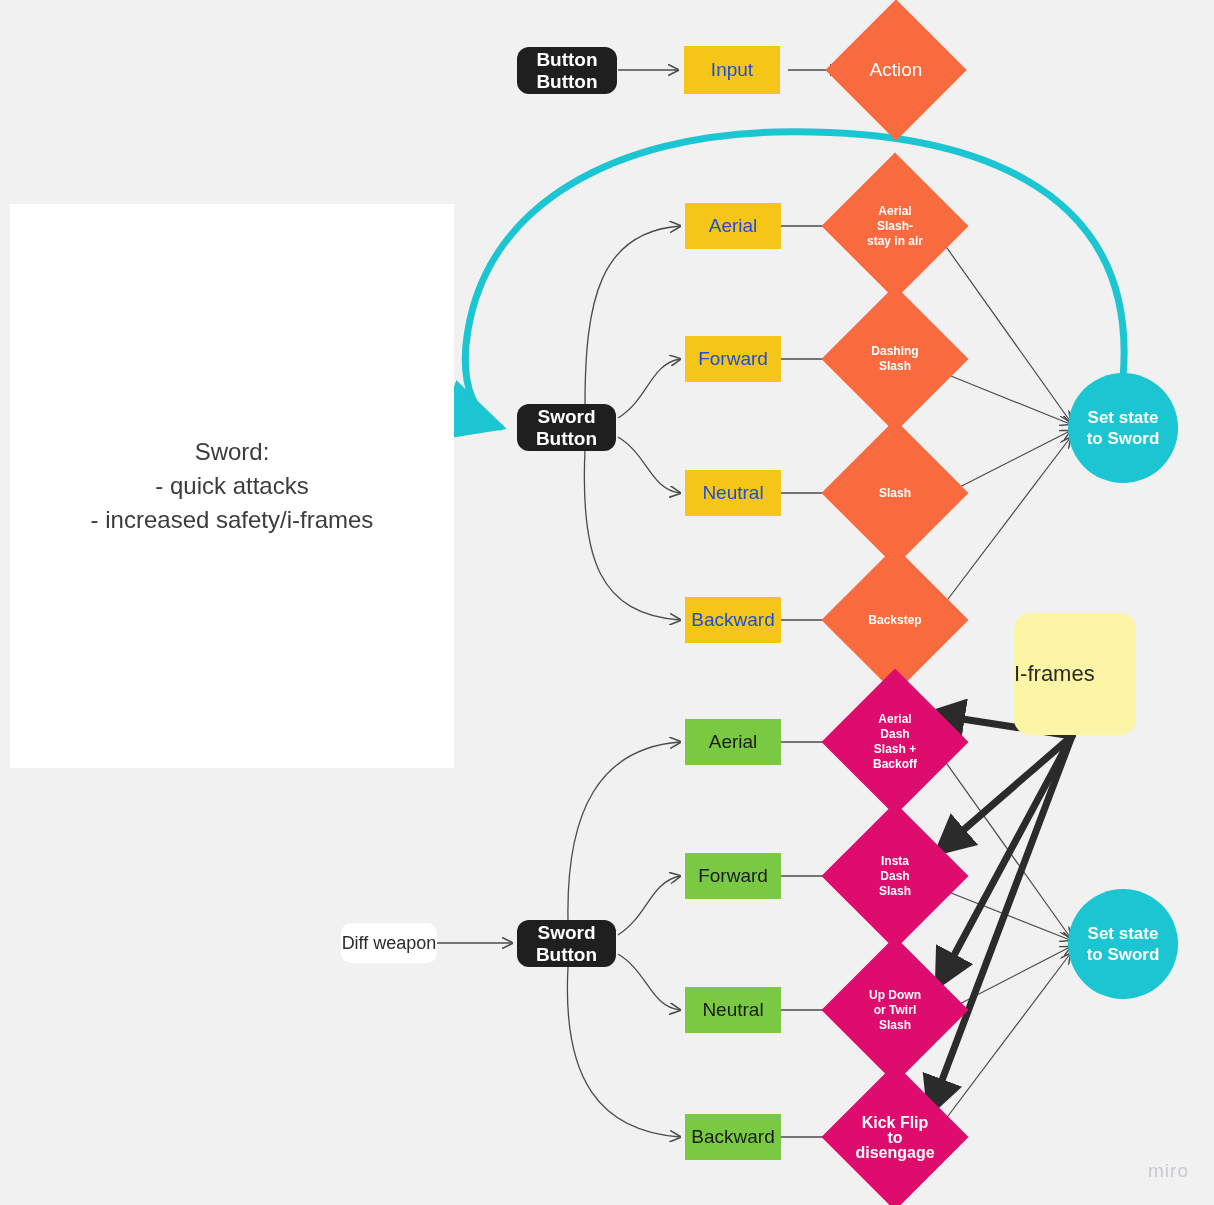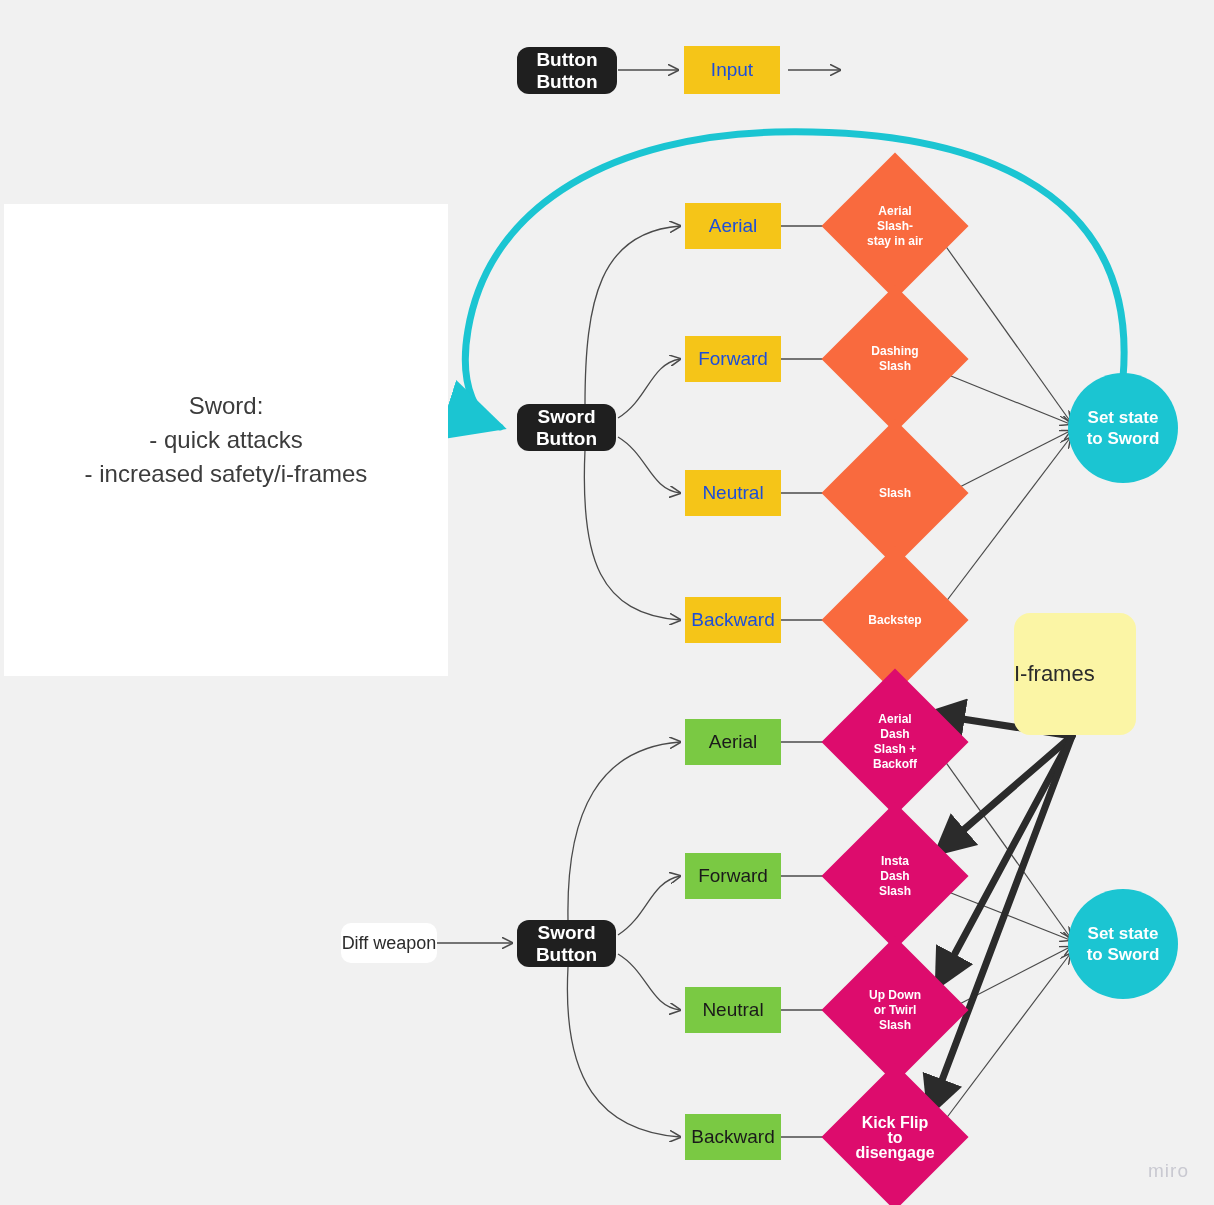--- a/index.html
+++ b/index.html
@@ -142,35 +142,39 @@
     </g>
 
     <g stroke="#2b2b2b" stroke-width="7" fill="none" stroke-linecap="round">
       <path d="M1072,736 L930,714" marker-end="url(#arfat)"></path>
       <path d="M1072,736 L938,852" marker-end="url(#arfat)"></path>
       <path d="M1072,736 L938,985" marker-end="url(#arfat)"></path>
       <path d="M1072,736 L930,1112" marker-end="url(#arfat)"></path>
     </g>
   </svg>
 
-  <div class="card-white" style="left:4px;top:204px;width:444px;height:472px;">
+  <div class="card-white" style="left:10px;top:204px;width:444px;height:564px;">
     <div class="txt">Sword:
 - quick attacks
 - increased safety/i-frames</div>
   </div>
 
   <div class="node btn-black" style="left:517px;top:47px;width:100px;height:47px;flex-direction:column;">
     <span>Button</span>
     <span>Button</span>
   </div>
 
   <div class="node rect-yellow" style="left:684px;top:46px;width:96px;height:48px;">
     <span>Input</span>
   </div>
 
+  <div class="diamond dm-orange dm-legend" style="left:846px;top:20px;width:100px;height:100px;">
+    <div class="shape"></div>
+    <div class="lbl">Action</div>
+  </div>
 
   <div class="node btn-black" style="left:517px;top:404px;width:99px;height:47px;flex-direction:column;">
     <span>Sword</span>
     <span>Button</span>
   </div>
 
   <div class="node rect-yellow" style="left:685px;top:203px;width:96px;height:46px;">
     <span>Aerial</span>
   </div>
   <div class="node rect-yellow" style="left:685px;top:336px;width:96px;height:46px;">

